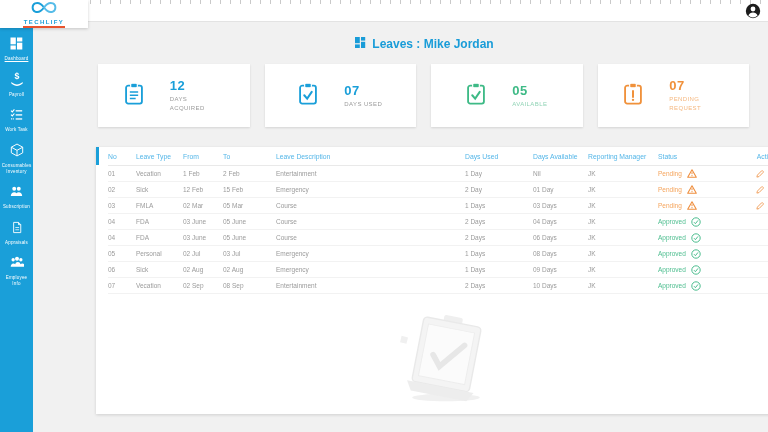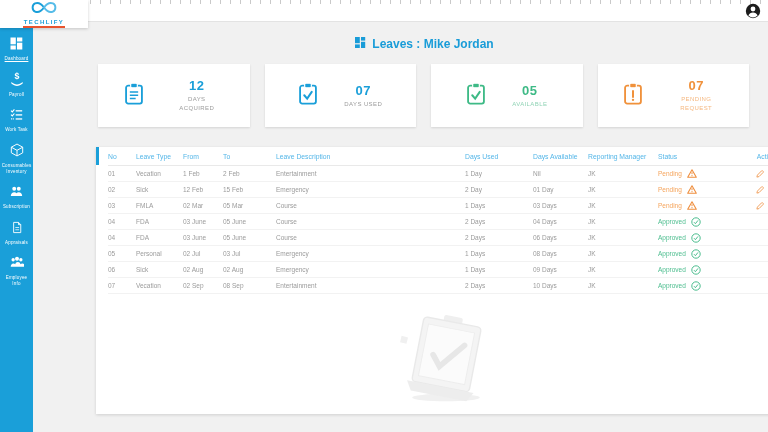--- a/index.html
+++ b/index.html
@@ -27,21 +27,21 @@
                cursor:pointer; }
   .side-item .lbl { font-size:4.5px; color:#fff; text-align:center; line-height:1.25; margin-top:2px;
                     letter-spacing:.2px; }
   .side-item.active .lbl { text-decoration:underline; }
 
   
   .content { position:absolute; left:33px; top:22px; width:735px; height:408px;padding-left:48px; }
   .page-title { display:flex; align-items:center; justify-content:center; gap:6px; margin-top:15px;
                 color:#199cd8; font-weight:bold; font-size:12px; }
 
-  .cards { display:flex; gap:15px; margin:13px 19px 0 17px;text-align:center; }
+  .cards { display:flex; gap:15px; margin:13px 19px 0 17px; }
   .card { flex:1; height:63px; background:#fff; box-shadow:0 1px 2px rgba(0,0,0,.12);
           display:flex; align-items:center; justify-content:center; gap:26px; }
   .card-num { font-size:13px; font-weight:bold; letter-spacing:.5px; }
   .card-label { font-size:6px; letter-spacing:.4px; margin-top:2px; max-width:54px; line-height:1.45;
                 text-transform:uppercase; }
   .c-blue  .card-num { color:#1a9fd9; }  .c-blue  .card-label { color:#9b9b9b; }
   .c-green .card-num { color:#3eba86; }  .c-green .card-label { color:#90d3b5; }
   .c-orange .card-num { color:#f0913b; } .c-orange .card-label { color:#f5b77f; }
 
   

